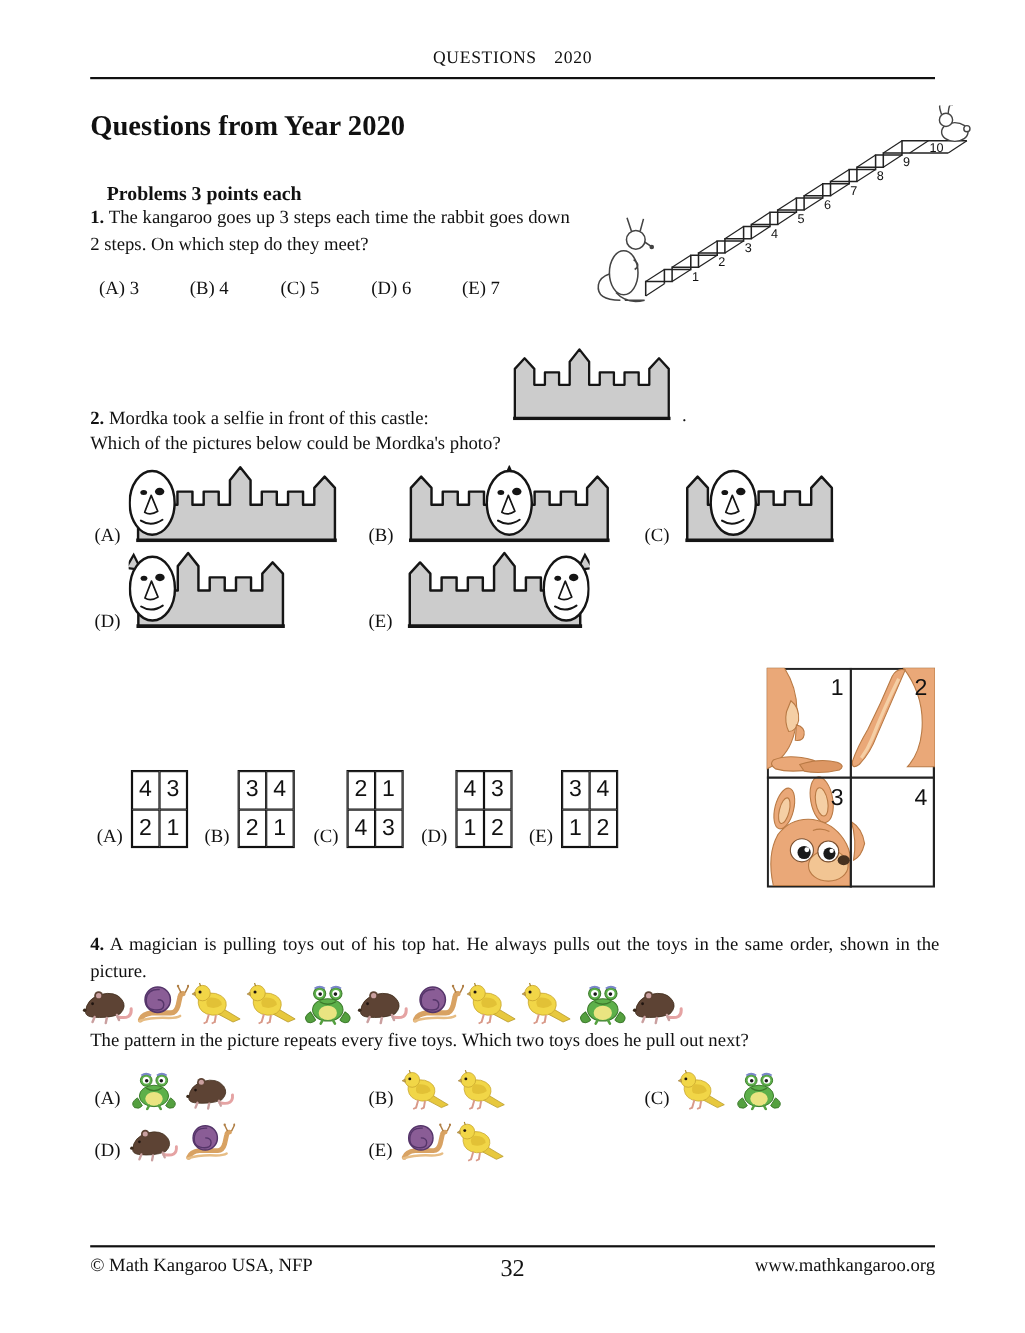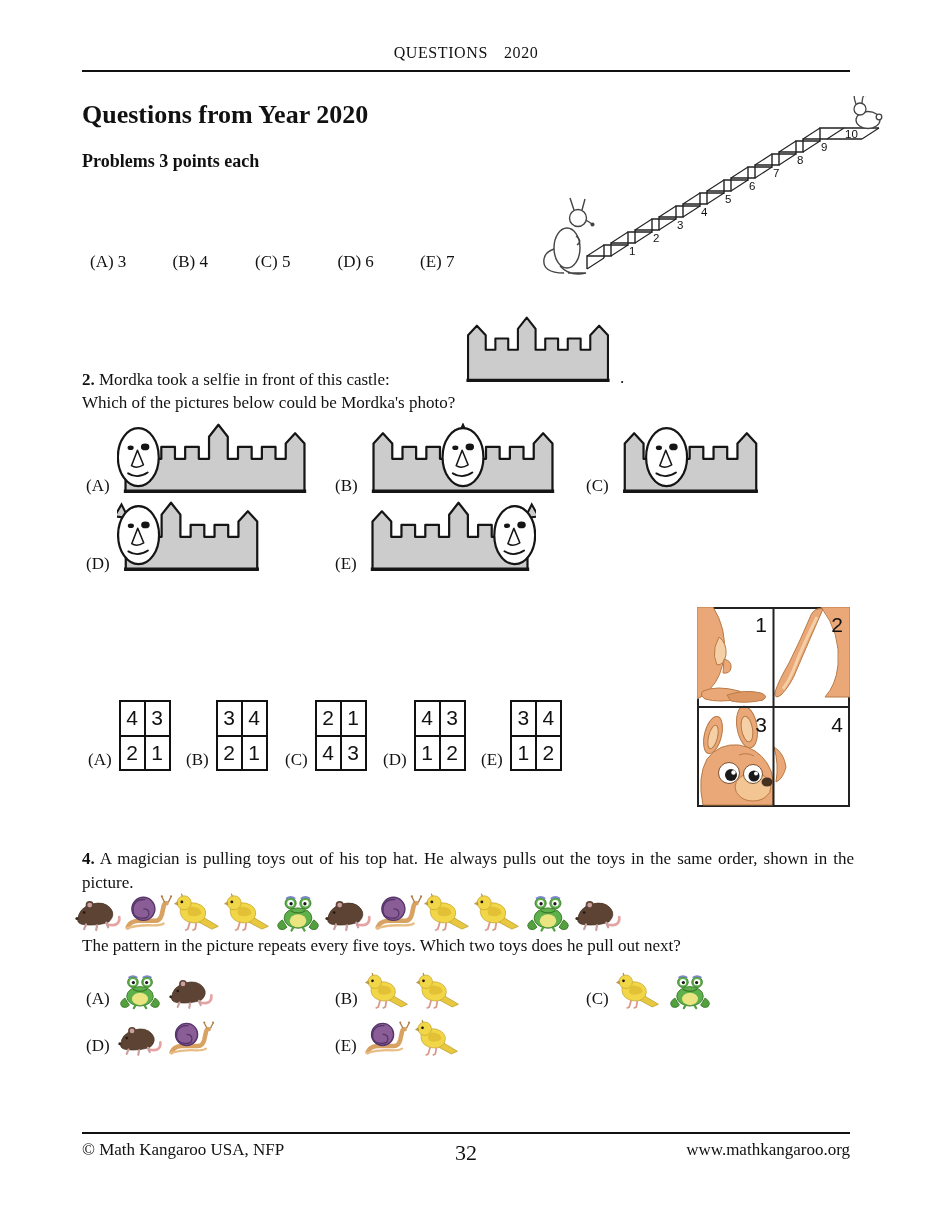--- a/index.html
+++ b/index.html
@@ -4,21 +4,21 @@
 <style>
   html,body{margin:0;padding:0;background:#ddd;}
   .page{position:relative;width:932px;height:1212px;background:#fff;margin:0 auto;
         font-family:"Liberation Serif",serif;color:#111;overflow:hidden;}
   .hdr{position:absolute;top:44px;left:0;width:100%;text-align:center;font-size:16px;letter-spacing:.6px;}
   .hdr .gap{margin-left:16px;}
   .rule{position:absolute;left:82px;width:768px;height:1.7px;background:#111;}
   .rule-top{top:70px;}
   .rule-bottom{top:1132px;}
   .title{position:absolute;left:82px;top:100px;margin:0;font-size:26px;font-weight:bold;}
-  .section{position:absolute;left:82px;top:151px;margin:0;font-size:18px;font-weight:bold;}
+  .section{position:absolute;left:82px;top:151px;margin:15px;font-size:18px;font-weight:bold;}
   .qtext{position:absolute;margin:0;font-size:17px;line-height:1.4;text-align:justify;}
   .qnum{font-weight:bold;}
   .q1text{left:82px;top:186px;width:436px;}
   .choices{position:absolute;left:90px;top:252px;display:flex;}
   .choice{width:82.5px;font-size:17px;}
   .fig{position:absolute;}
   .stairs{left:534px;top:96px;}
   .q2line1{left:82px;top:368px;width:560px;text-align:left;white-space:nowrap;}
   .castle-ref{left:460px;top:316px;}
   .q2period{position:absolute;left:620px;top:368px;font-size:17px;}
@@ -93,20 +93,21 @@
 <div class="page">
 
   <div class="hdr">
     <span><span>QUESTIONS</span><span class="gap">2020</span></span>
   </div>
   <div class="rule rule-top"></div>
 
   <h1 class="title">Questions from Year 2020</h1>
   <h2 class="section">Problems 3 points each</h2>
 
+  <p class="qtext q1text"><b class="qnum">1.</b> <span>The kangaroo goes up 3 steps each time the rabbit goes down 2 steps. On which step do they meet?</span></p>
   <div class="choices" id="q1-choices">
       <span class="choice">(A) 3</span>
       <span class="choice">(B) 4</span>
       <span class="choice">(C) 5</span>
       <span class="choice">(D) 6</span>
       <span class="choice">(E) 7</span>
     </div>
   <div class="fig stairs" id="stairs-fig"><svg width="352" height="190" viewBox="0 0 352 190">
         <polyline points="70,162 70,149 94,149 94,136 118,136 118,123 142,123 142,110 166,110 166,97 190,97 190,84 214,84 214,71 238,71 238,58 262,58 262,45 286,45 286,32 310,32 345,32" fill="none" stroke="#222" stroke-width="1.4"></polyline>
         <polyline points="53,173 53,160 77,160 77,147 101,147 101,134 125,134 125,121 149,121 149,108 173,108 173,95 197,95 197,82 221,82 221,69 245,69 245,56 269,56 269,43 293,43 328,43" fill="none" stroke="#222" stroke-width="1.4"></polyline>

